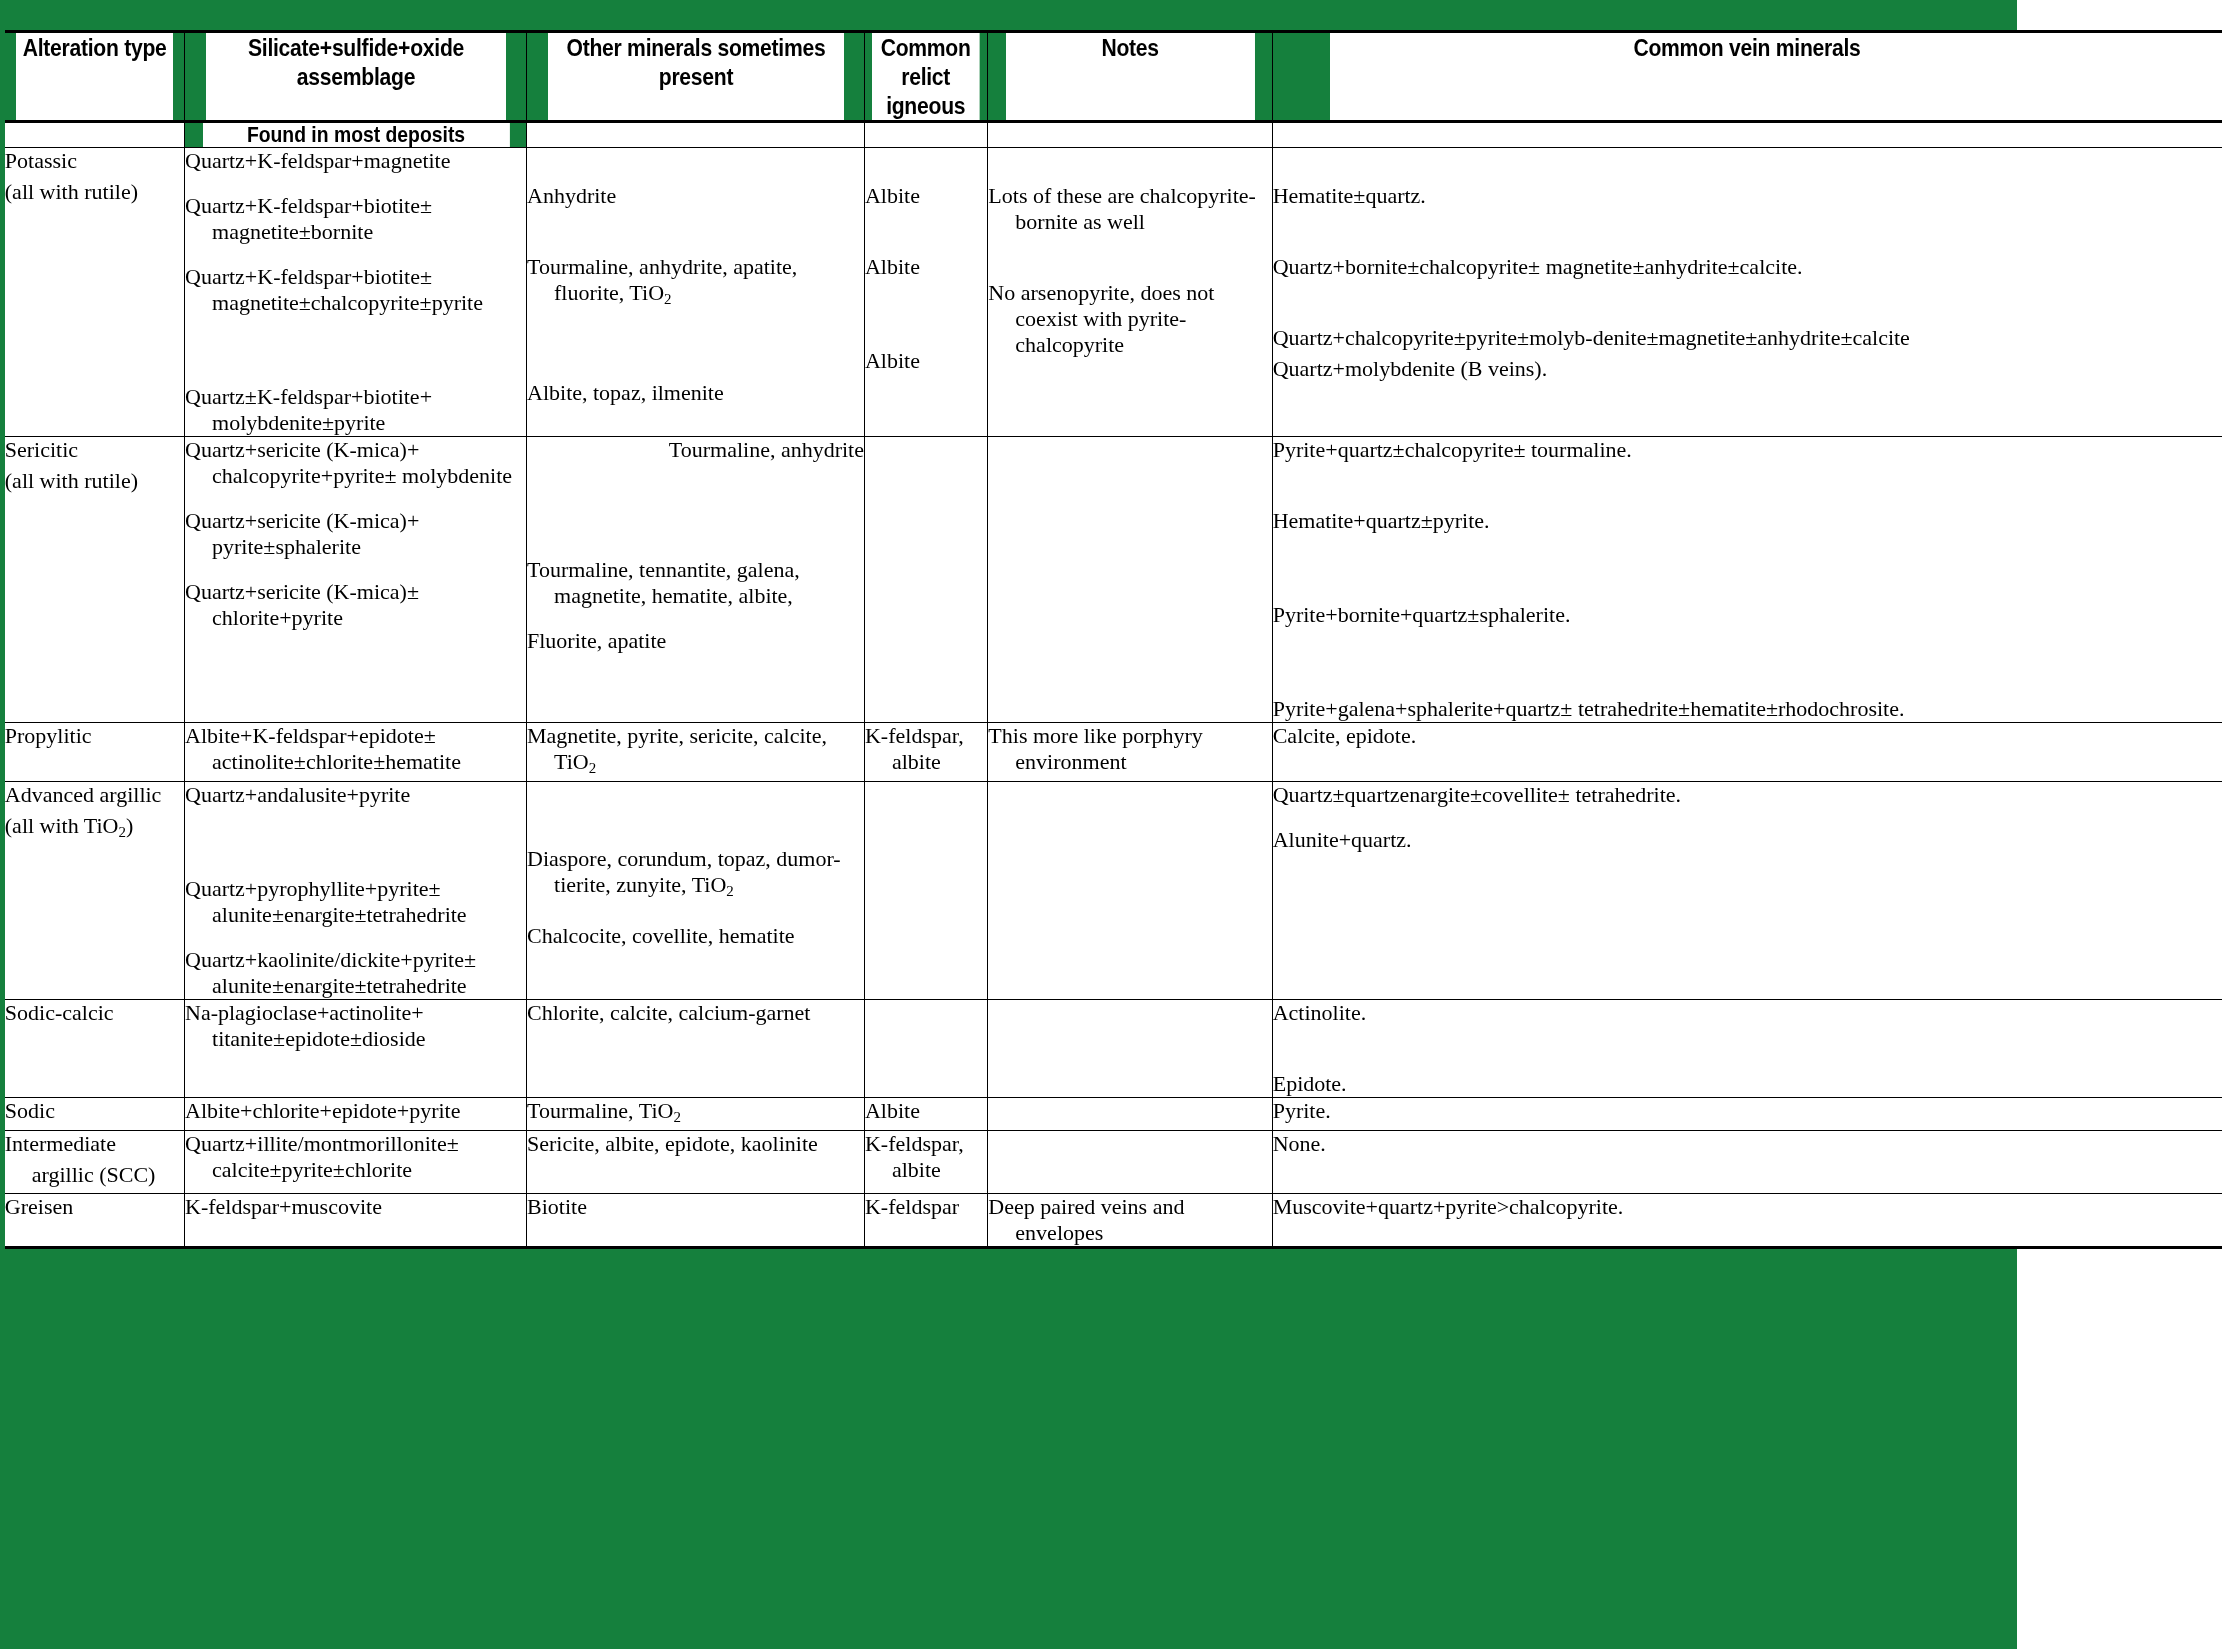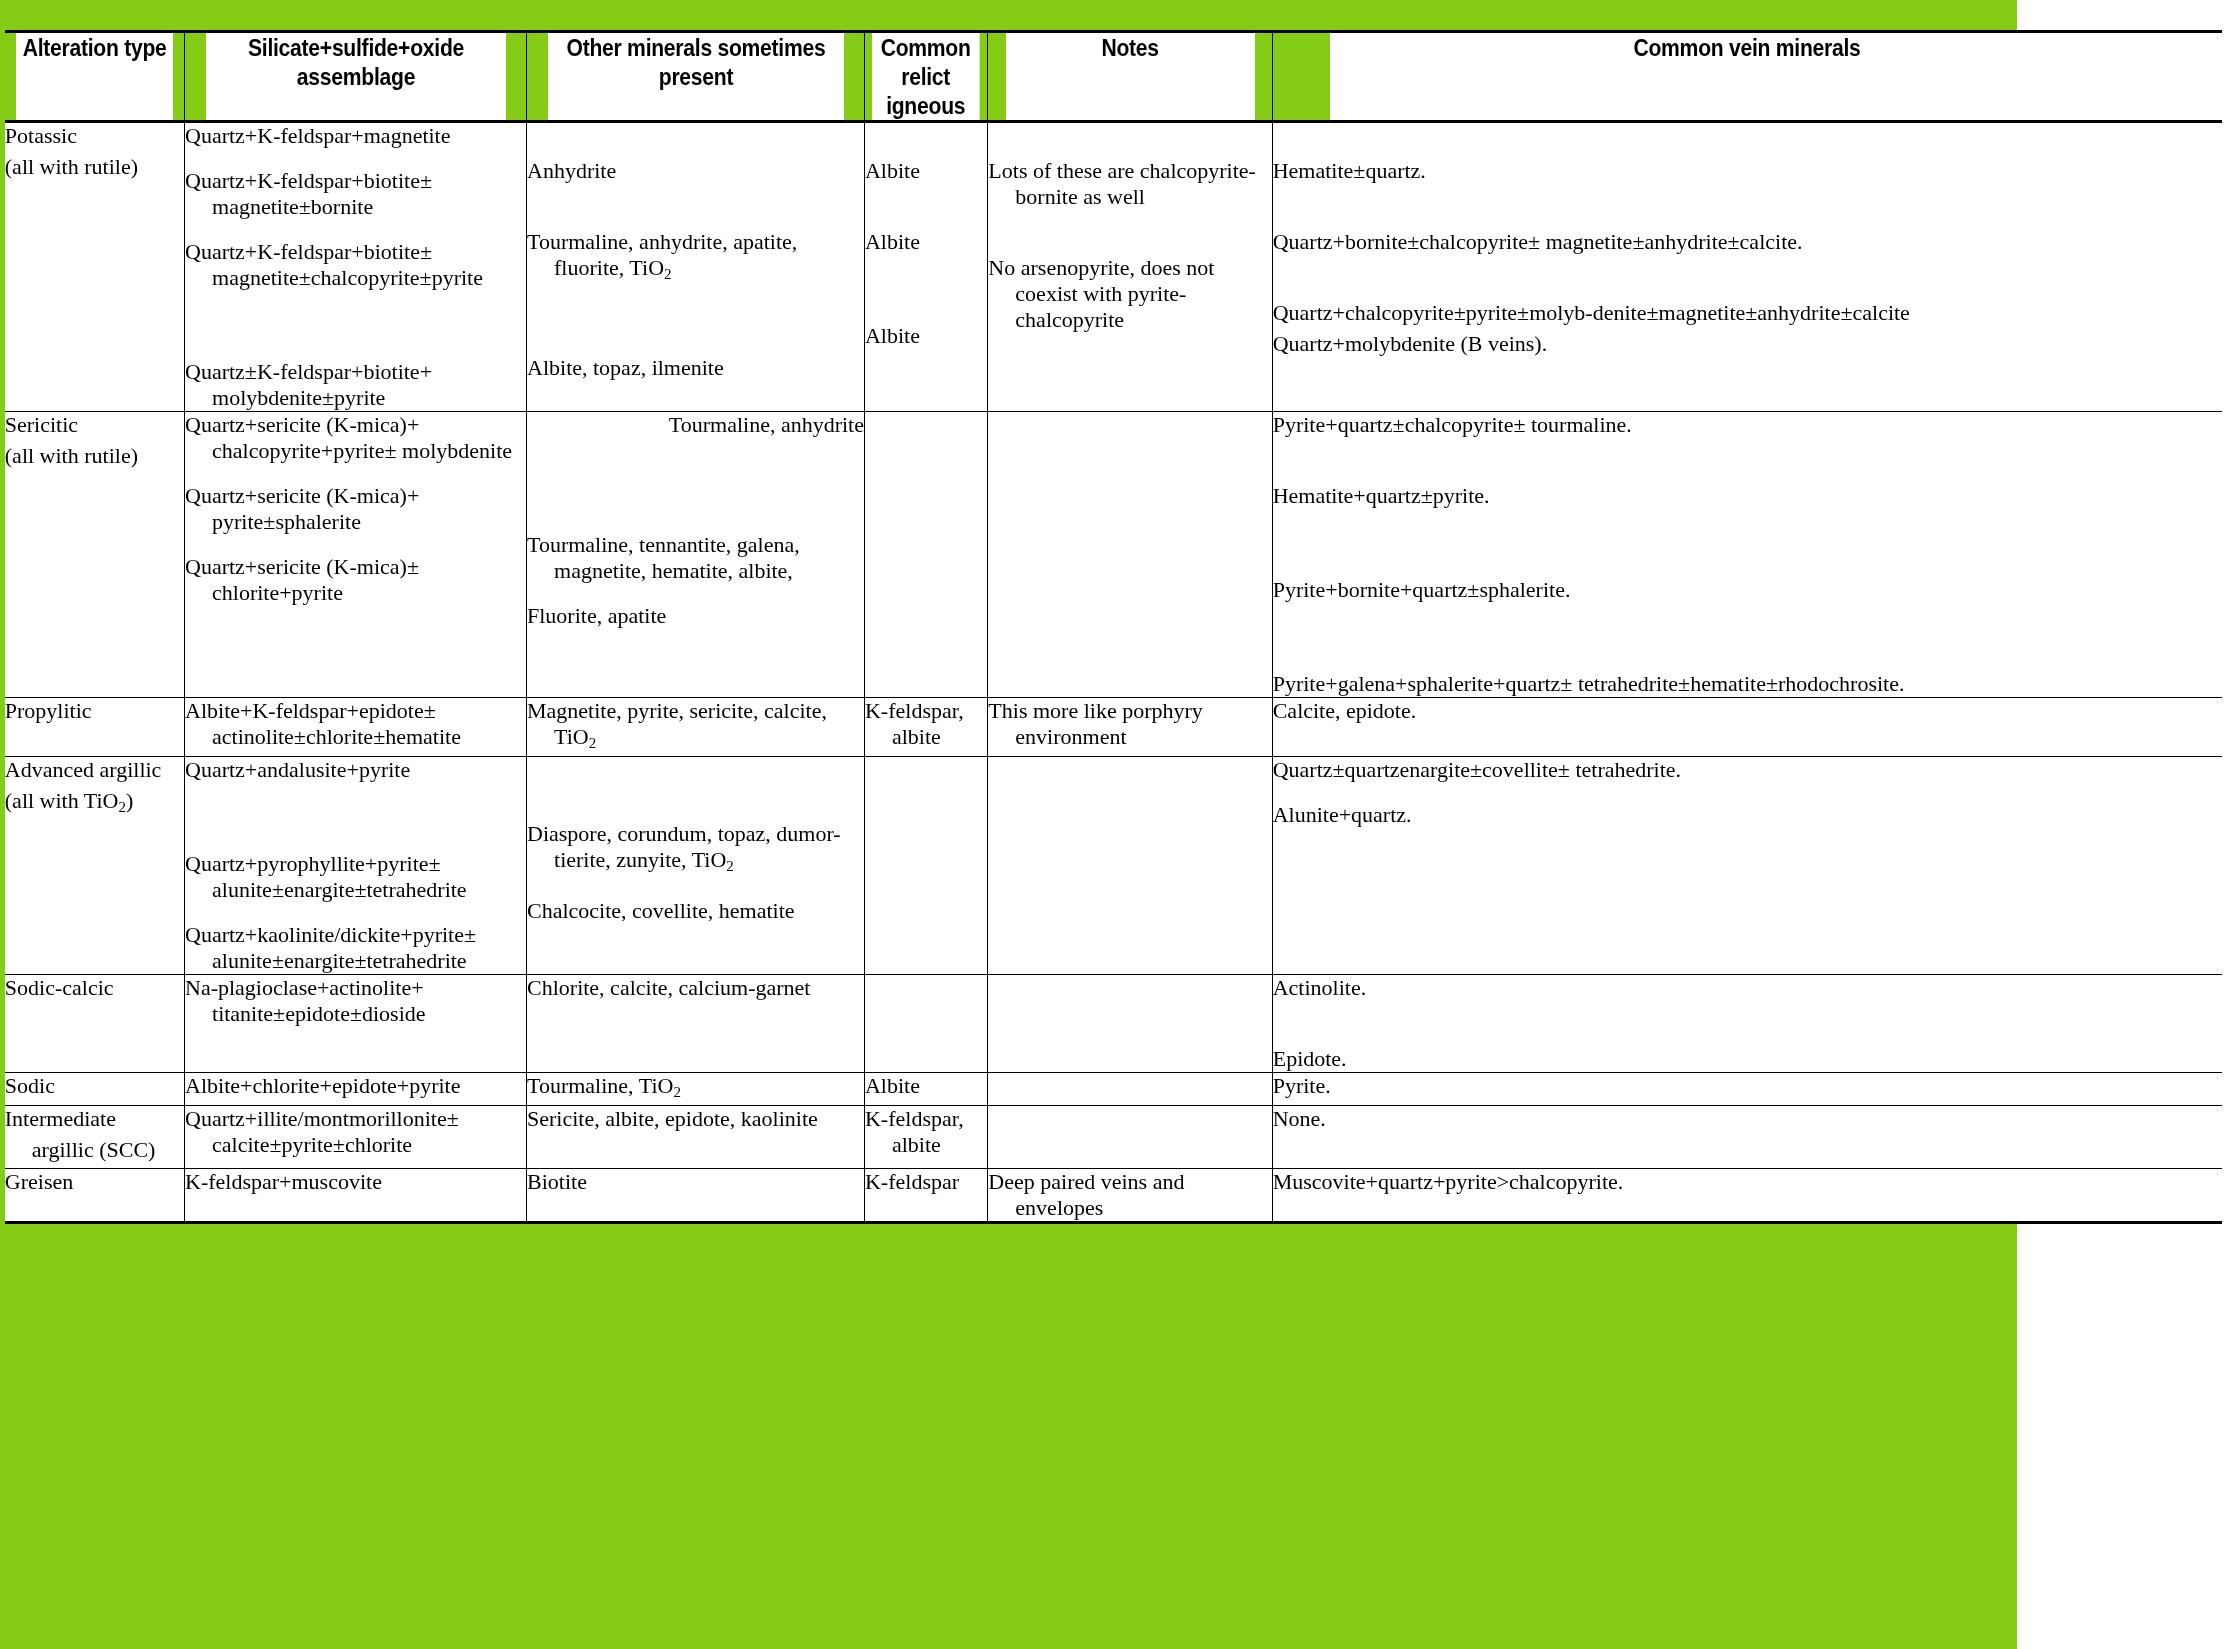--- a/index.html
+++ b/index.html
@@ -2,21 +2,21 @@
 <html style="font-size:12.7px"><head>
 <meta charset="utf-8">
 <style>
   html,body{margin:0;padding:0;background:#ffffff;}
   body{
     width:2227px;height:1650px;
     font-family:"Liberation Serif","DejaVu Serif",serif;
     color:#000000;
     overflow:hidden;
   }
-  .sheet{position:relative;width:2017px;height:1650px;background:#84cc16;}
+  .sheet{position:relative;width:2017px;height:1650px;background:#15803d;}
 
   
   .caption-crop{
     position:absolute;left:0;top:-11px;width:2227px;height:14.3px;
     overflow:hidden;
     font-size:16px;line-height:16px;color:#2b2b2b;
     text-align:center;white-space:nowrap;
   }
 
   table.alt{
@@ -123,20 +123,28 @@
         <th class="hcell">Silicate+sulfide+oxide assemblage</th>
         <th class="hcell">Other minerals sometimes present</th>
         <th class="hcell">Common relict igneous</th>
         <th class="hcell">Notes</th>
         <th class="hcell">Common vein minerals</th>
       </tr>
     </thead>
 
     <tbody>
 
+      <tr>
+        <td class="band-empty"></td>
+        <td class="band">Found in most deposits</td>
+        <td class="band-empty"></td>
+        <td class="band-empty"></td>
+        <td class="band-empty"></td>
+        <td class="band-empty"></td>
+      </tr>
 
       <tr>
         <td class="cell">
           <span class="lines">
             <span class="ln noind tight">Potassic</span>
             <span class="ln noind tight">(all with rutile)</span>
           </span>
         </td>
         <td class="cell">
           <span class="lines">

